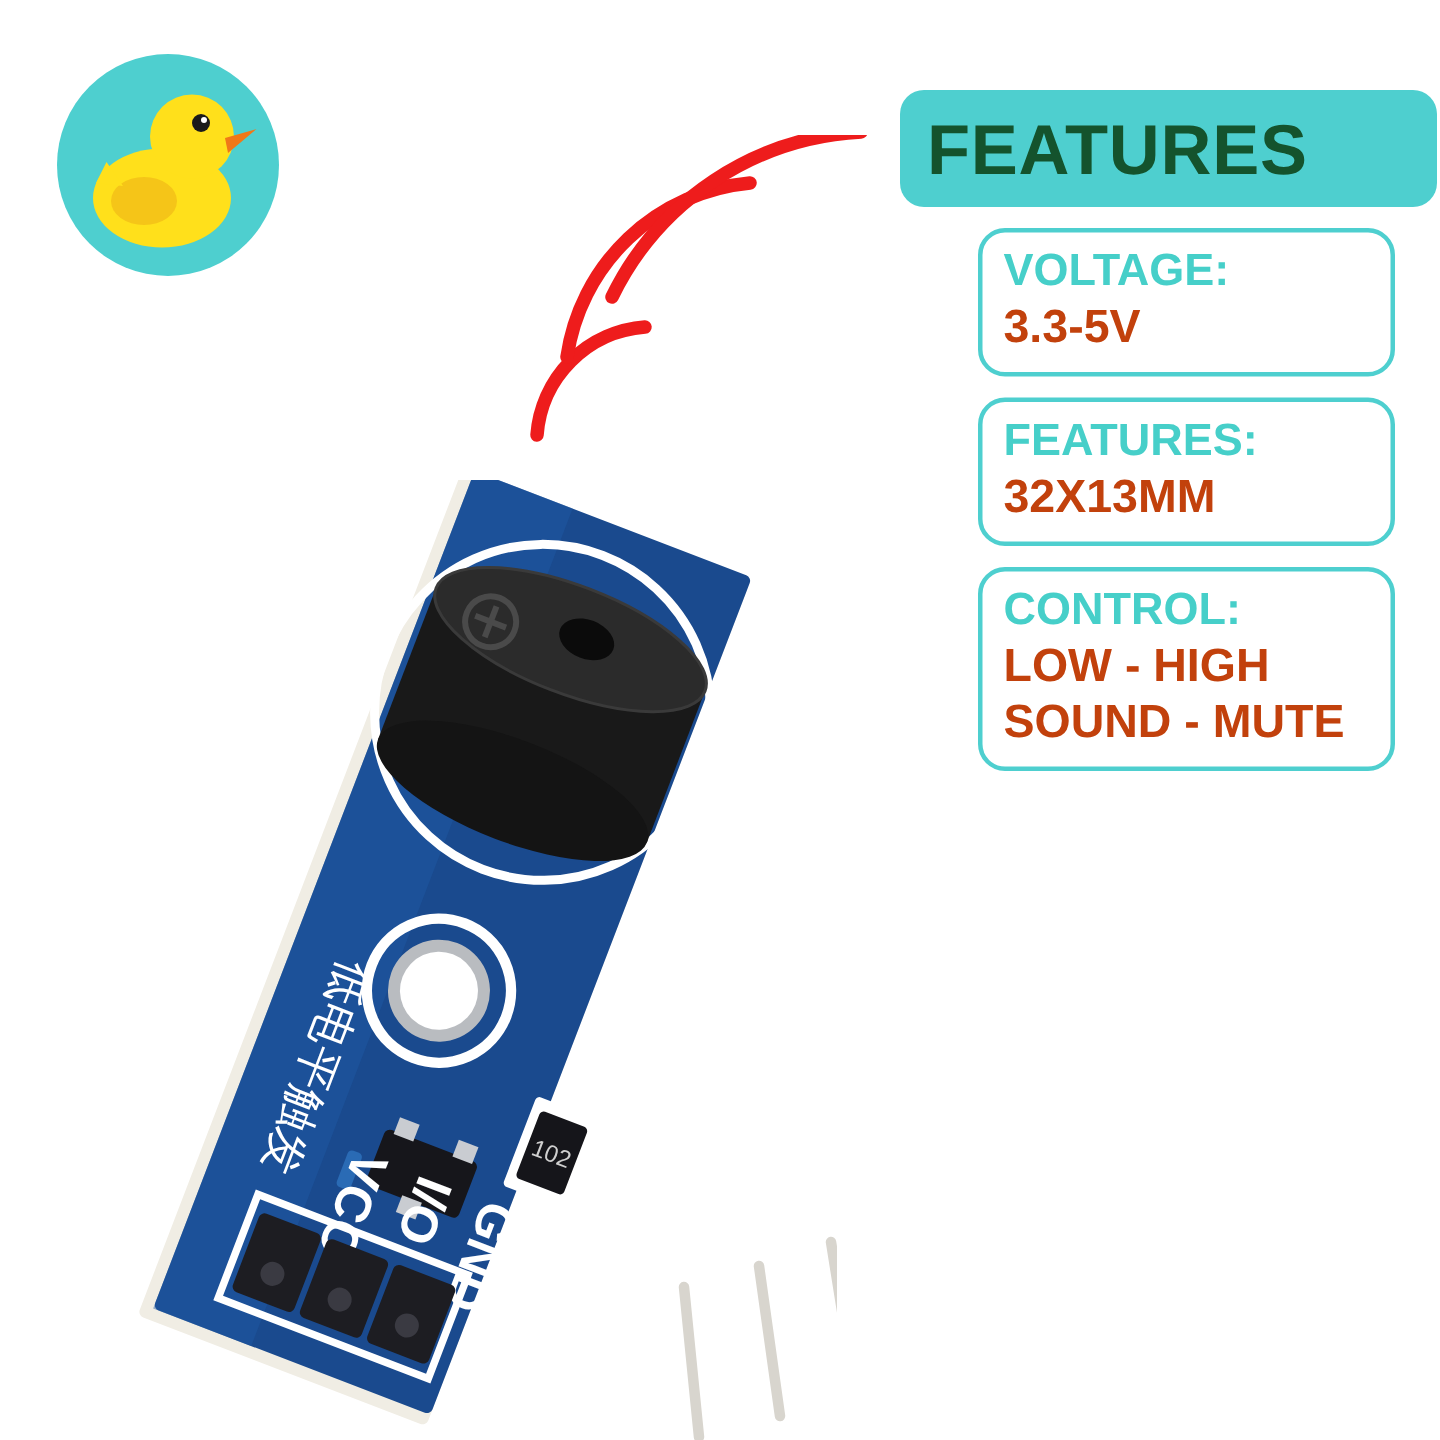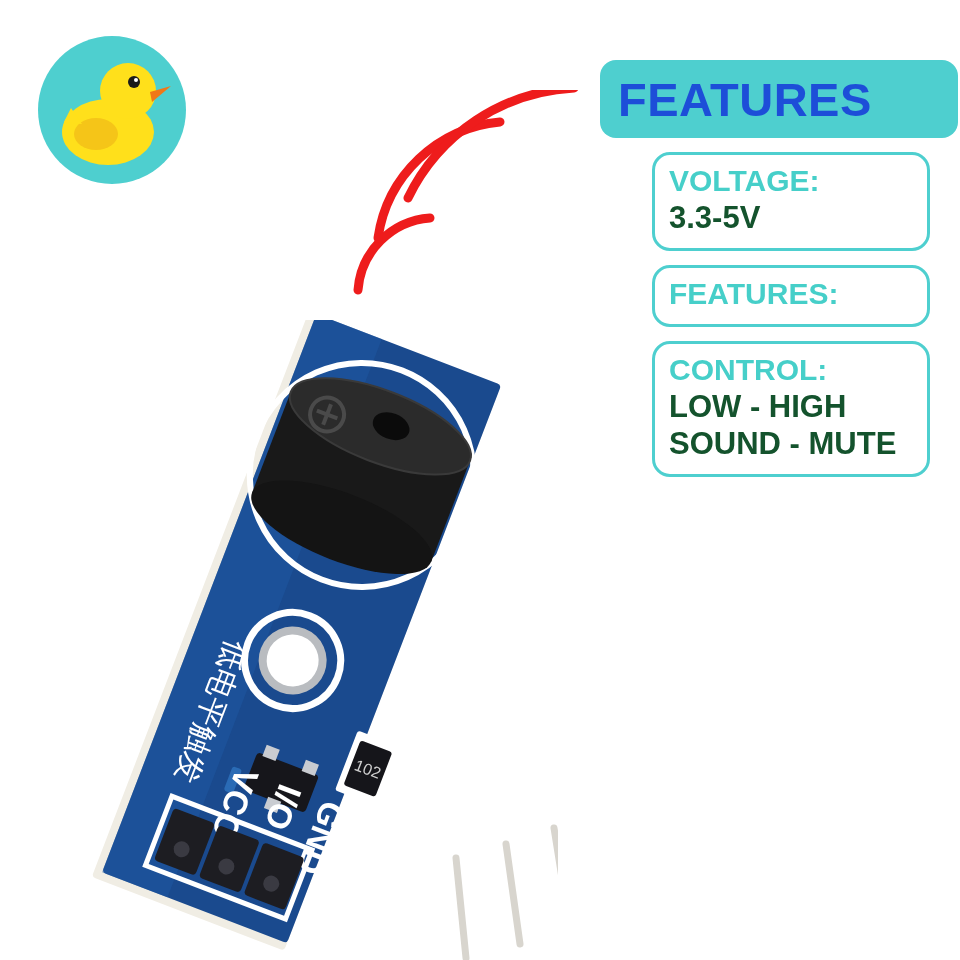--- a/index.html
+++ b/index.html
@@ -68,21 +68,21 @@
   #features-banner {
     background: #4ecfcf;
     border-radius: 16px;
     height: 78px;
     display: flex;
     align-items: center;
     padding-left: 18px;
     box-sizing: border-box;
   }
   #features-banner .banner-text {
-    color: #1d4ed8;
+    color: #14532d;
     font-size: 47px;
     font-weight: bold;
     letter-spacing: 0.5px;
     line-height: 1;
   }
 
   .feature-box {
     margin-left: 52px;
     margin-top: 14px;
     width: 278px;
@@ -93,21 +93,21 @@
     background: #ffffff;
   }
   .feature-label {
     color: #46cfc9;
     font-size: 30px;
     font-weight: bold;
     line-height: 1.16;
     white-space: nowrap;
   }
   .feature-value {
-    color: #14532d;
+    color: #c2410c;
     font-size: 31px;
     font-weight: bold;
     line-height: 1.2;
     white-space: nowrap;
   }
 </style>
 </head>
 <body>
 
 <div id="brand-logo">
@@ -218,20 +218,21 @@
     <span class="banner-text">FEATURES</span>
   </div>
 
   <div class="feature-box">
     <div class="feature-label">VOLTAGE:</div>
     <div class="feature-value">3.3-5V</div>
   </div>
 
   <div class="feature-box">
     <div class="feature-label">FEATURES:</div>
+    <div class="feature-value">32X13MM</div>
   </div>
 
   <div class="feature-box">
     <div class="feature-label">CONTROL:</div>
     <div class="feature-value">LOW - HIGH</div>
     <div class="feature-value">SOUND - MUTE</div>
   </div>
 
 </div>
 

